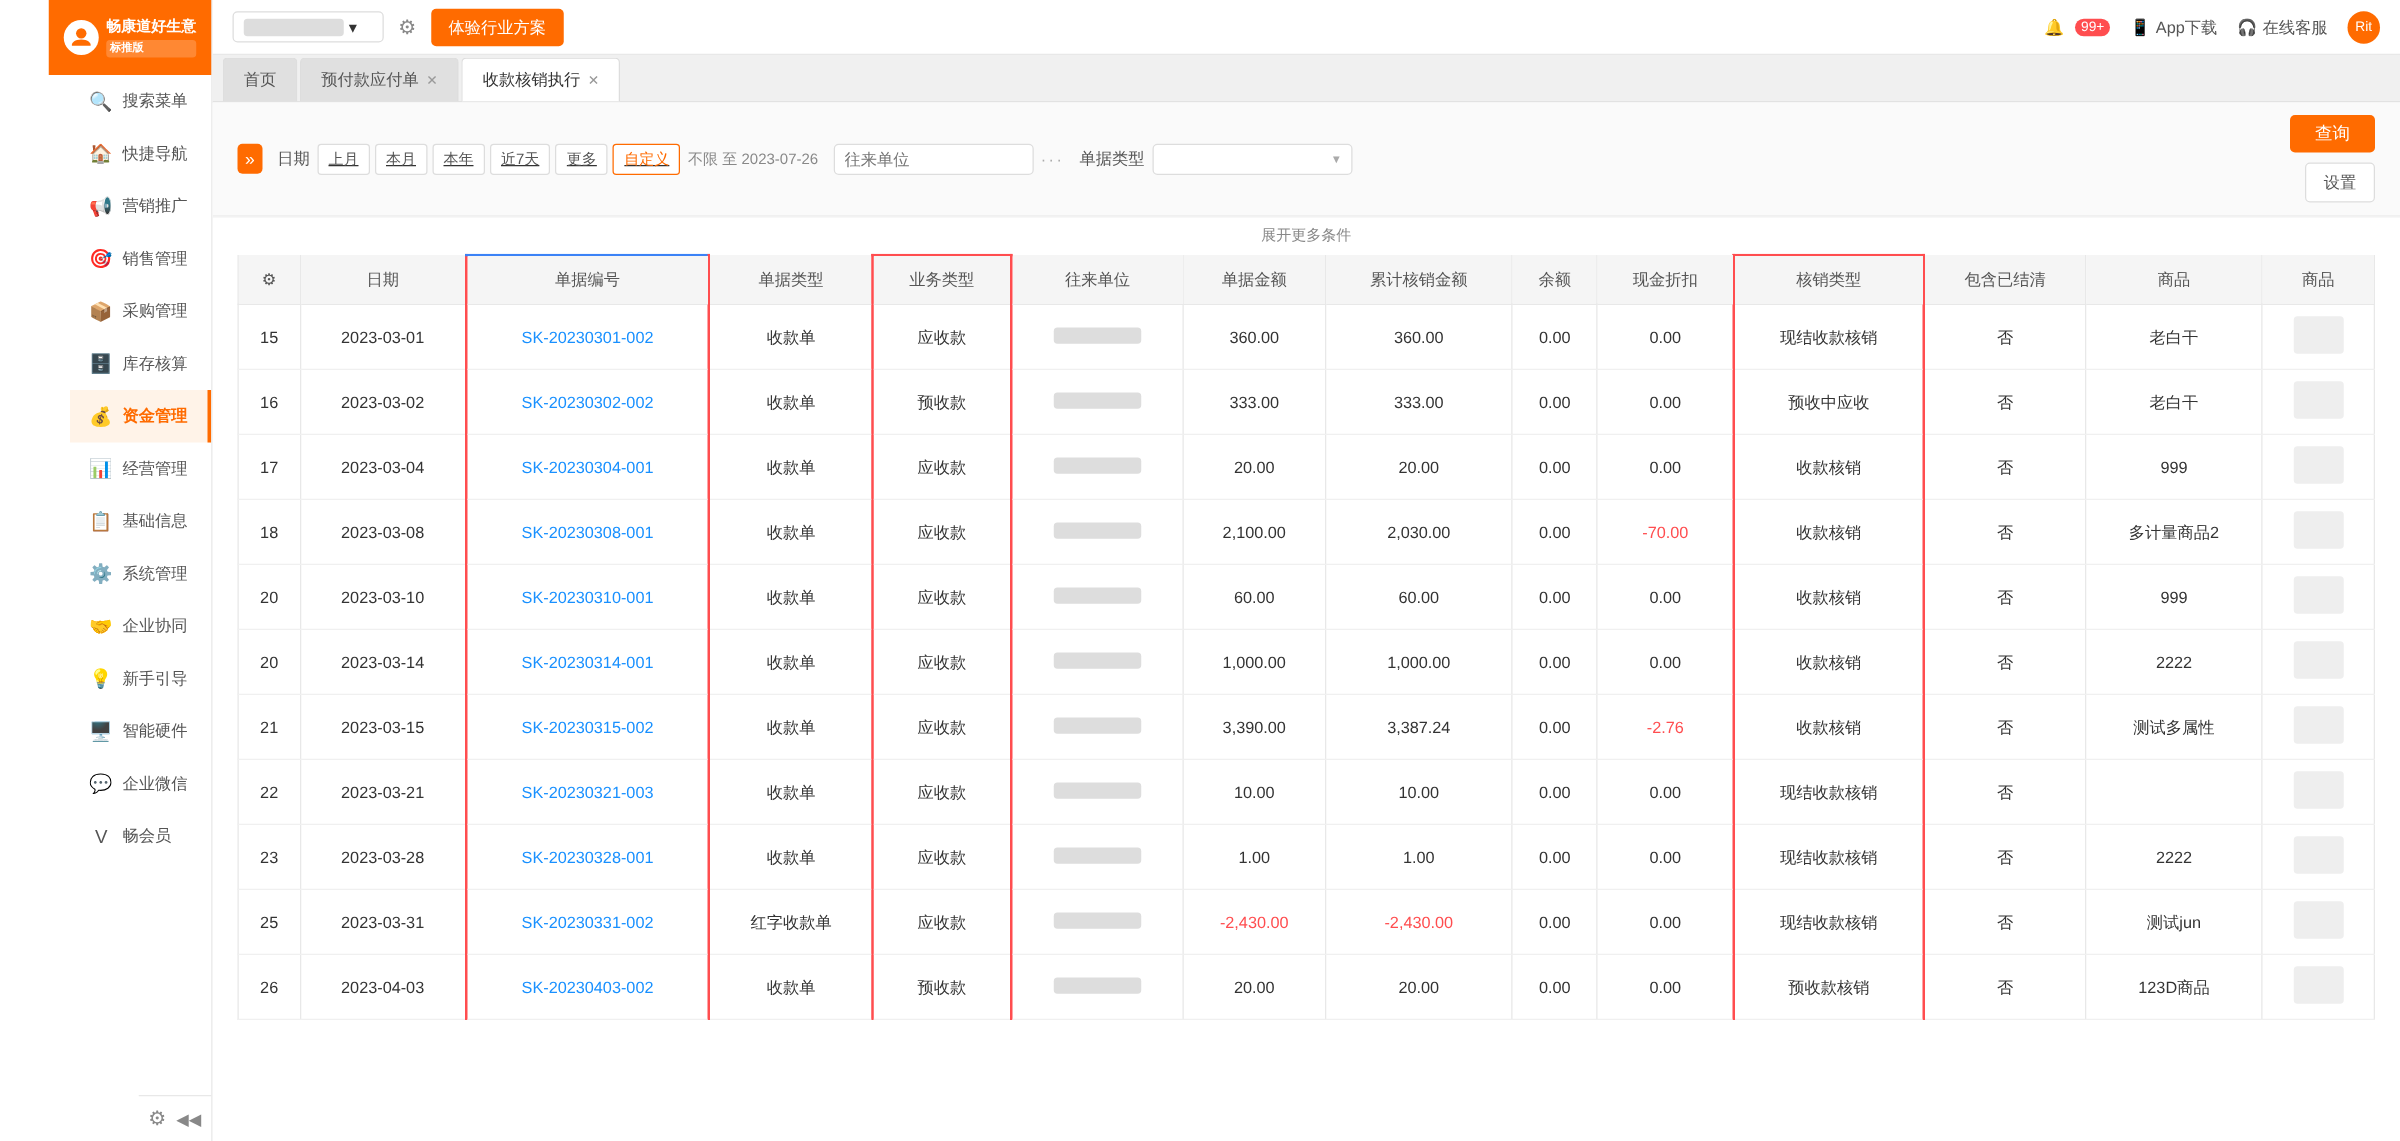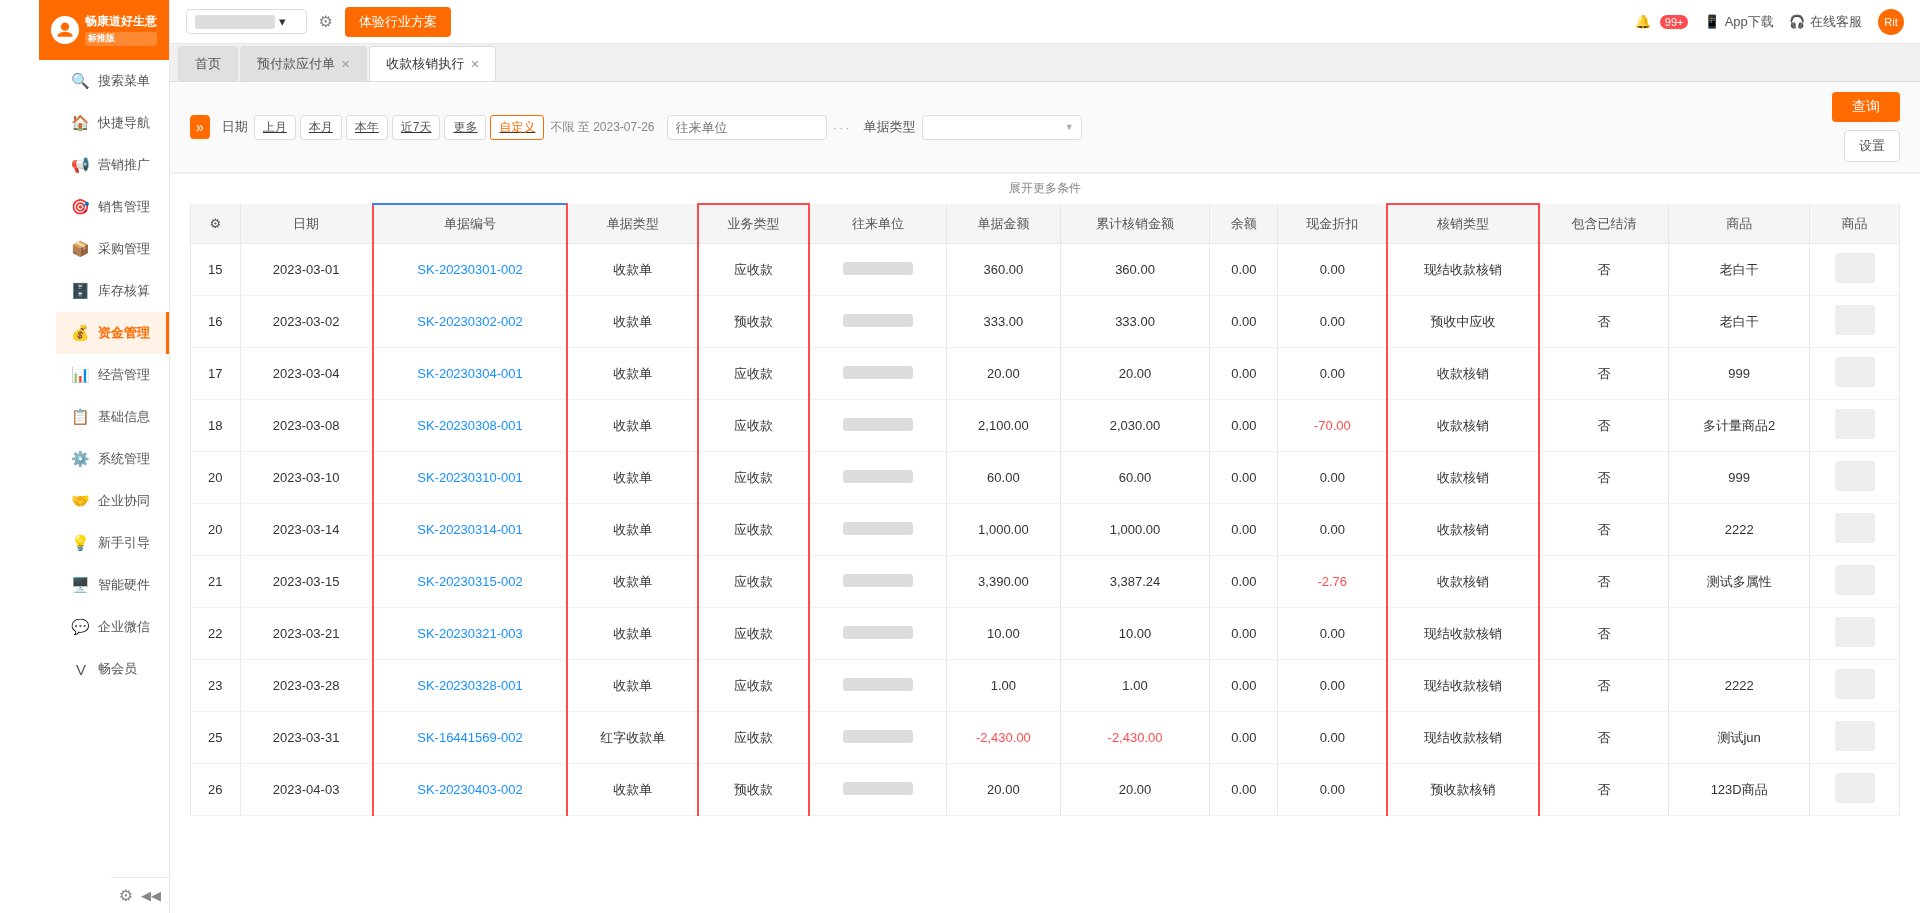--- a/index.html
+++ b/index.html
@@ -418,21 +418,21 @@
       <td>0.00</td>
       <td class="">0.00</td>
       <td class="col-cancel-type">现结收款核销</td>
       <td>否</td>
       <td>2222</td>
       <td style="min-width:50px;"><span style="display:inline-block;background:#eee;width:40px;height:30px;border-radius:3px;"></span></td>
     </tr>
             <tr>
       <td>25</td>
       <td>2023-03-31</td>
-      <td class="col-doc-no"><a class="link">SK-16441569-002</a></td>
+      <td class="col-doc-no"><a class="link">SK-20230331-002</a></td>
       <td>红字收款单</td>
       <td class="col-biz-type">应收款</td>
       <td style="min-width:80px;"><span style="display:inline-block;background:#ddd;width:70px;height:13px;border-radius:3px;"></span></td>
       <td class="negative">-2,430.00</td>
       <td class="negative">-2,430.00</td>
       <td>0.00</td>
       <td class="">0.00</td>
       <td class="col-cancel-type">现结收款核销</td>
       <td>否</td>
       <td>测试jun</td>

